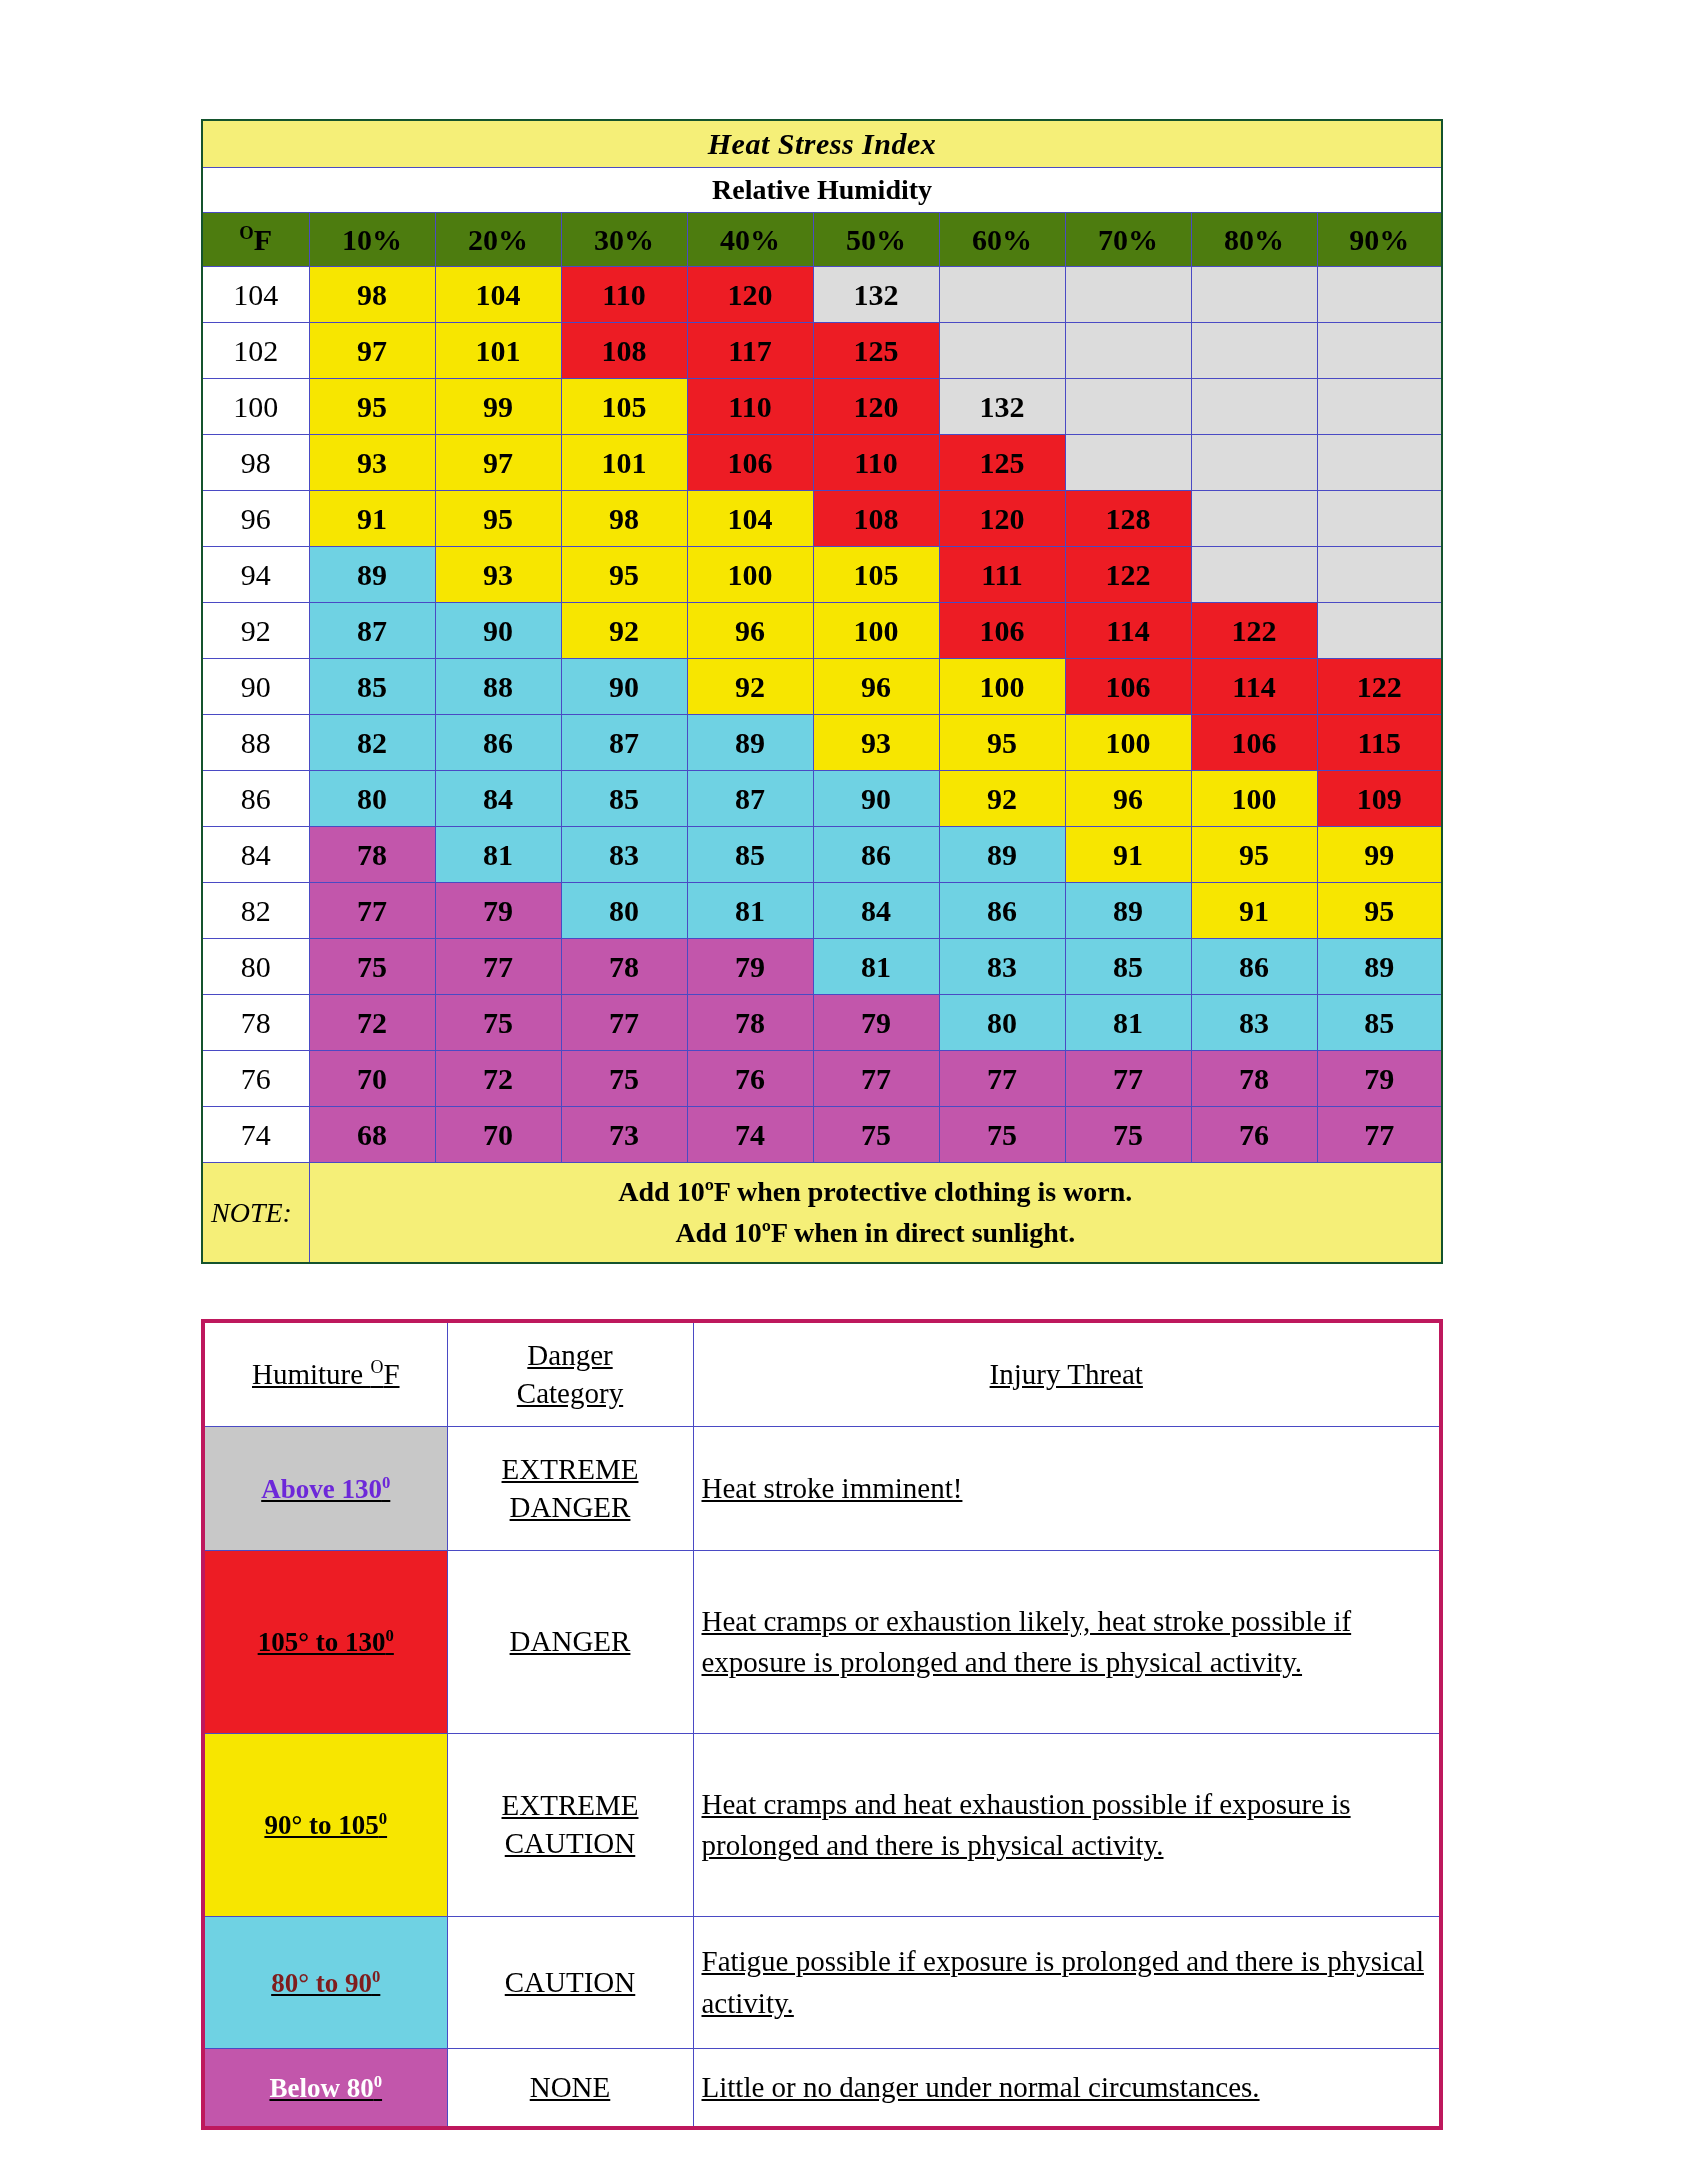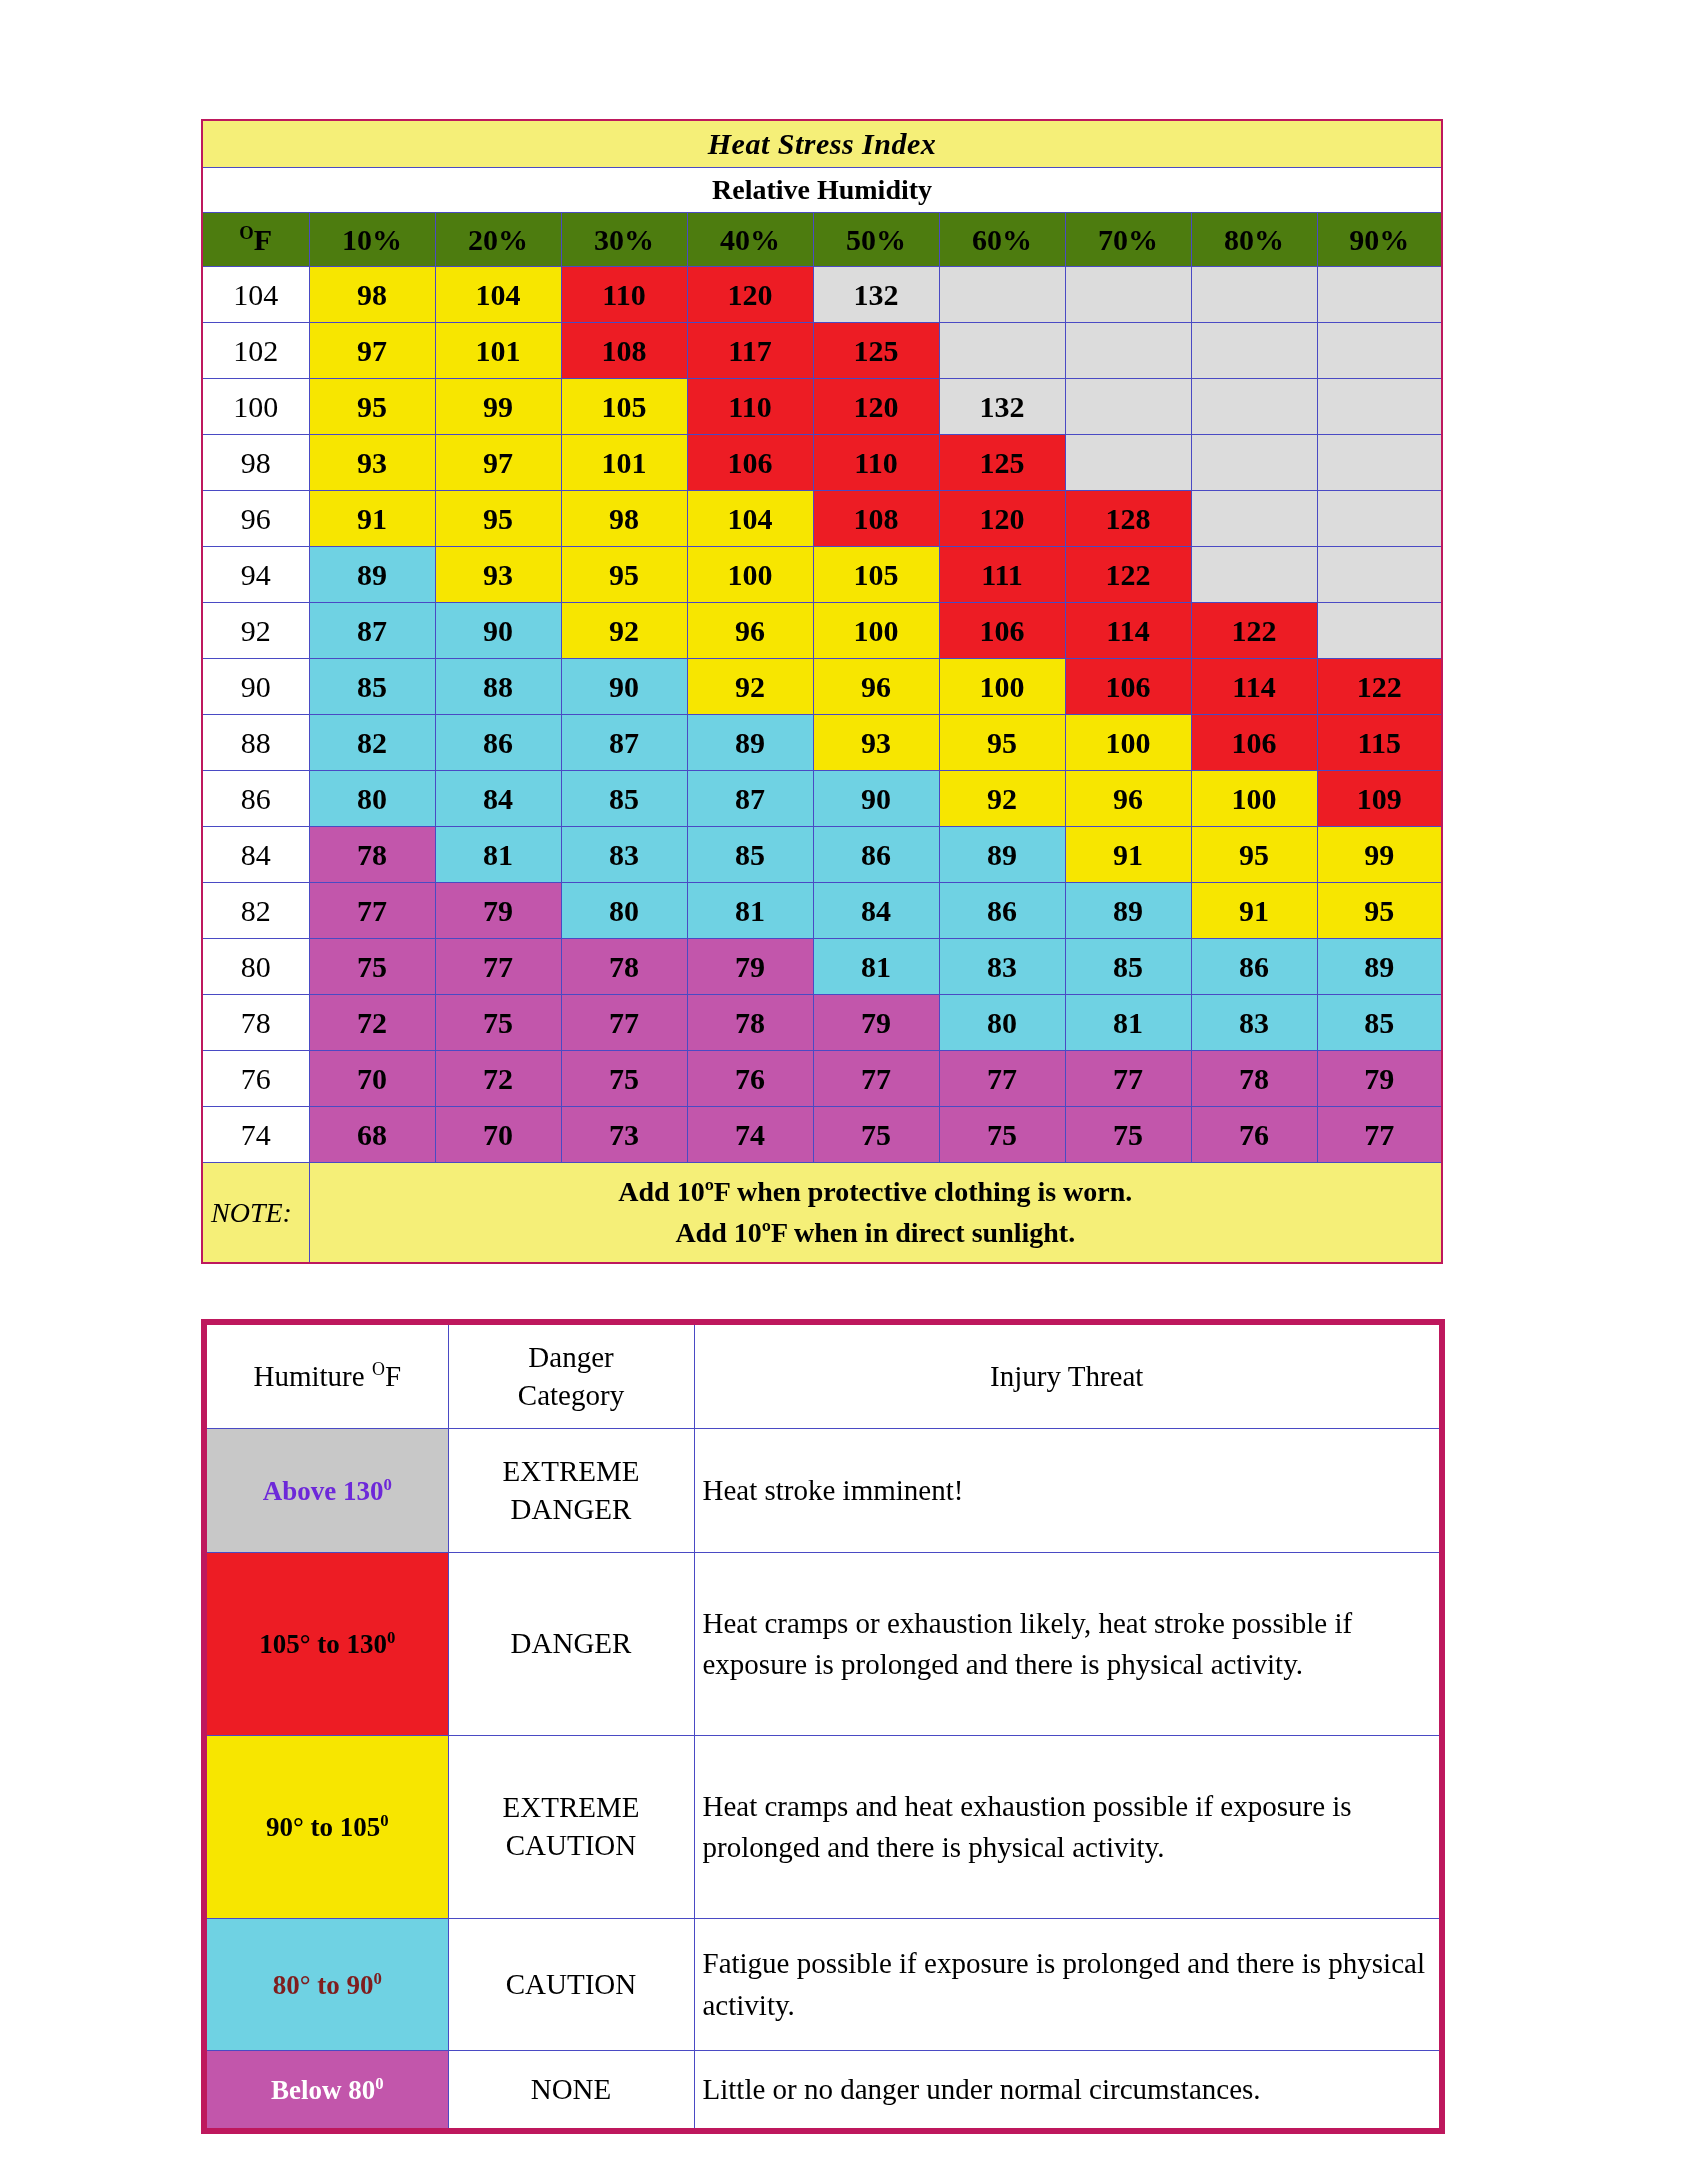--- a/index.html
+++ b/index.html
@@ -21,21 +21,21 @@
   .hsi-wrap {
     position: absolute;
     left: 201px;
     top: 119px;
     width: 1238px;
   }
   table.hsi {
     border-collapse: collapse;
     width: 1238px;
     table-layout: fixed;
-    border: 2px solid #be185d;
+    border: 2px solid #14532d;
   }
   table.hsi td, table.hsi th {
     border: 1px solid #4a4ac4;
     text-align: center;
     vertical-align: middle;
     font-weight: bold;
     color: #000000;
     padding: 0;
   }
   .hsi .title-row td {
@@ -98,21 +98,22 @@
   .legend-wrap {
     position: absolute;
     left: 201px;
     top: 1319px;
     width: 1238px;
   }
   table.legend {
     border-collapse: collapse;
     width: 1238px;
     table-layout: fixed;
-    border: 6px solid #be185d;
+    border: 4px solid #be185d;
+    text-decoration: underline;
   }
   table.legend td {
     border: 1px solid #4a4ac4;
     vertical-align: middle;
     color: #000000;
     padding: 0;
   }
   .legend .lg-hdr td {
     background: #ffffff;
     height: 103px;

